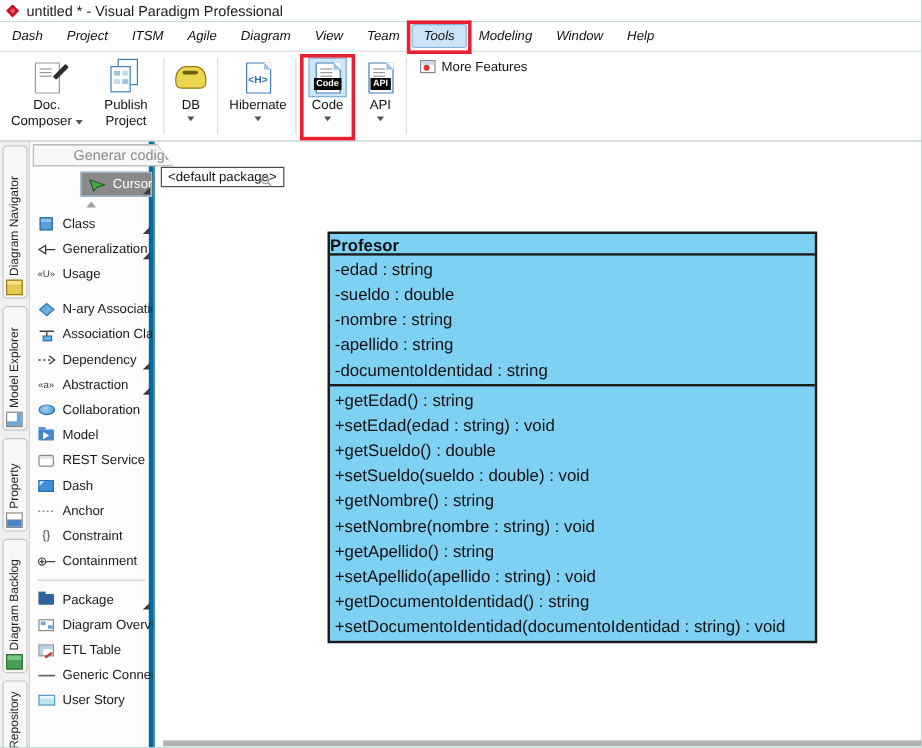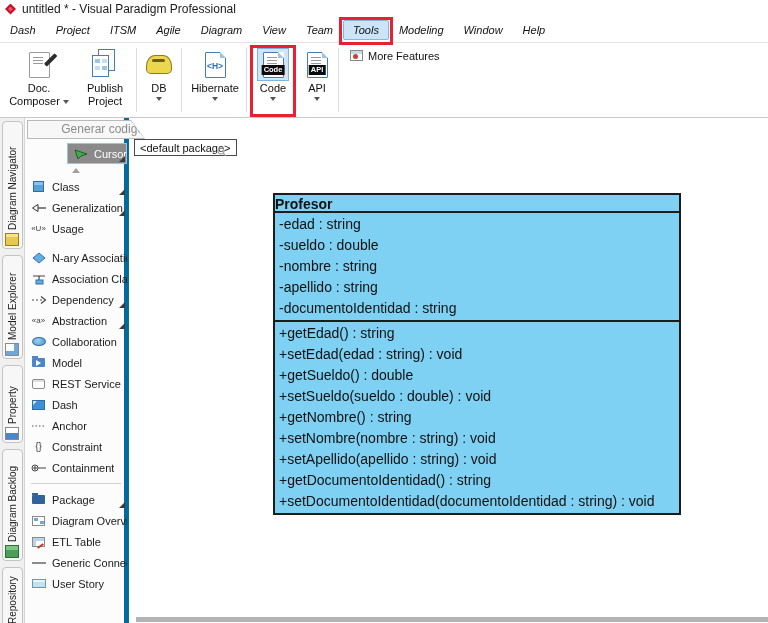--- a/index.html
+++ b/index.html
@@ -463,20 +463,21 @@
           <div class="uml-line">-apellido : string</div>
           <div class="uml-line">-documentoIdentidad : string</div>
         </div>
         <div class="uml-methods">
           <div class="uml-line">+getEdad() : string</div>
           <div class="uml-line">+setEdad(edad : string) : void</div>
           <div class="uml-line">+getSueldo() : double</div>
           <div class="uml-line">+setSueldo(sueldo : double) : void</div>
           <div class="uml-line">+getNombre() : string</div>
           <div class="uml-line">+setNombre(nombre : string) : void</div>
+          <div class="uml-line">+getApellido() : string</div>
           <div class="uml-line">+setApellido(apellido : string) : void</div>
           <div class="uml-line">+getDocumentoIdentidad() : string</div>
           <div class="uml-line">+setDocumentoIdentidad(documentoIdentidad : string) : void</div>
         </div>
       </div>
 
       <div class="hscroll"></div>
     </div>
 
   </div>

